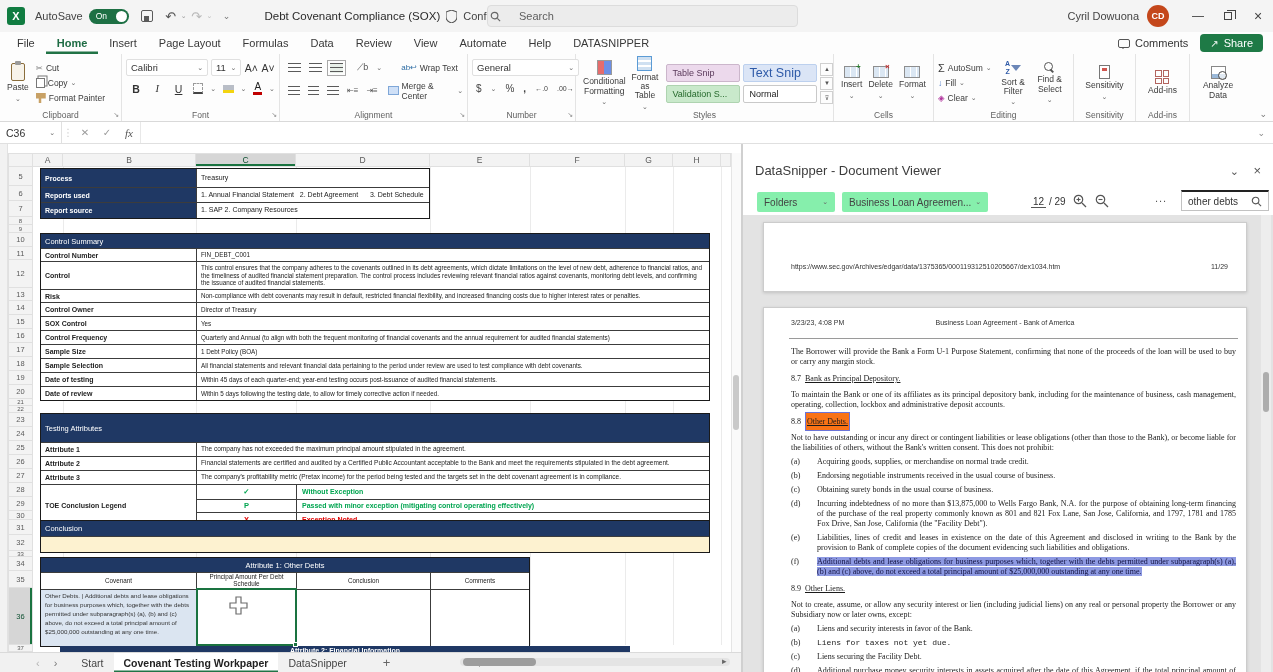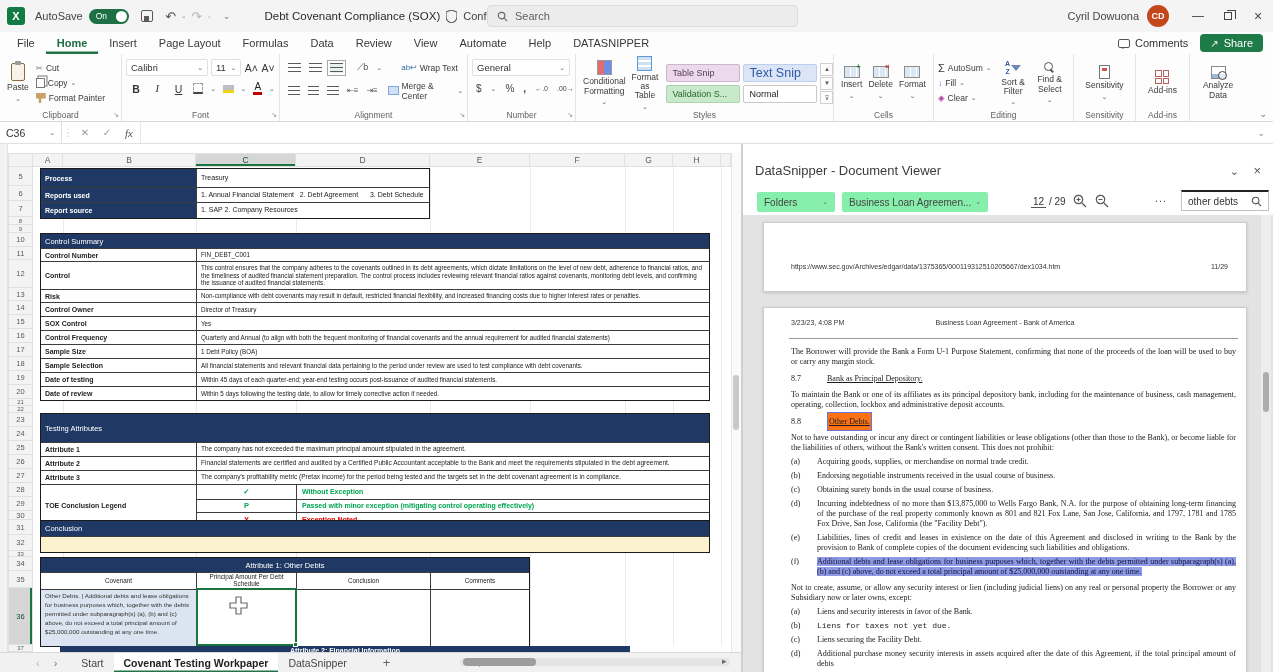--- a/index.html
+++ b/index.html
@@ -16,21 +16,21 @@
   .autosave-pill { background:#1d7044; border-radius:8px; height:15px; width:40px; display:flex;
                    align-items:center; padding:0 2px 0 7px; color:#fff; font-size:8.5px; gap:3px; }
   .autosave-knob { width:11px; height:11px; background:#fff; border-radius:50%; margin-left:auto; }
   .tb-ic { color:#555; font-size:13px; width:20px; text-align:center; }
   .tb-ic.dis { color:#b9b9b9; }
   .save-icon { width:12px; height:12px; border:1.4px solid #5a5a5a; border-radius:2px; position:relative; }
   .save-icon::after { content:''; position:absolute; left:2px; bottom:0; width:5px; height:5px; background:#5a5a5a; }
   #title-center { font-size:11.5px; color:#2b2b2b; gap:6px; }
   .search-pill { left:487px; top:5px; width:311px; height:22px; background:#ececec;
                  border:1px solid #dcdcdc; border-radius:4px; display:flex; align-items:center;
-                 gap:7px; padding-left:9px; font-size:11px; color:#5f5f5f; }
+                 gap:18px; padding-left:2px; font-size:11px; color:#5f5f5f; }
   .avatar { width:22px; height:22px; border-radius:50%; background:#c4471b; color:#fff; font-size:9px;
             font-weight:bold; display:flex; align-items:center; justify-content:center; }
   .winbtn { width:30px; height:32px; display:flex; align-items:center; justify-content:center;
             color:#444; font-size:12px; }
   .restore-glyph { width:8px; height:8px; border:1px solid #444; position:relative; }
   .restore-glyph::before { content:''; position:absolute; left:2px; top:-3px; width:8px; height:8px;
             border:1px solid #444; border-left:none; border-bottom:none; }
 
   
   #tabsrow { left:0; top:32px; width:1273px; height:22px; background:#fdfdfd; }
@@ -130,21 +130,21 @@
   .pgbox .cur { border-bottom:1px solid #555; padding:0 2px; }
   .searchbox { background:#fff; border:1px solid #c2c2c2; border-top:2px solid #222; height:21px;
                display:flex; align-items:center; justify-content:space-between; padding:0 6px; font-size:10px; color:#333; }
   #docarea { left:743px; top:215px; width:530px; height:457px; background:#e3e3e3; overflow:hidden; }
   .docpage { position:absolute; left:20px; width:484px; background:#fff; border:1px solid #cccccc; box-shadow:0 1px 3px rgba(0,0,0,.15); }
   .doc-meta { font-size:7px; color:#333; font-family:"Liberation Sans", sans-serif; }
   .docbody { position:absolute; left:27px; right:10px; font-family:"Liberation Serif", serif;
              font-size:8px; color:#1b1b1b; line-height:10px; text-align:justify; }
   .doc-p { margin-top:6px; }
   .doc-h { margin-top:7px; }
-  .doc-h .num { margin-right:26px; }
+  .doc-h .num { margin-right:4px; }
   .doc-h .ttl { text-decoration:underline; }
   .doc-li { margin-top:4px; padding-left:26px; position:relative; }
   .doc-li .mk { position:absolute; left:0; top:0; }
   .hl-yellow { background:#f97316; border:1px solid #6a74d8; text-decoration:underline; padding:4px 1px; }
   .hl-blue { background:#8d99e2; color:#10103f; }
   .pscroll { left:1261px; top:215px; width:10px; height:457px; background:#ededed; }
   .pthumb { left:1263px; top:372px; width:6px; height:40px; background:#adadad; border-radius:3px; }
 
   svg { display:block; }
 </style>
@@ -297,21 +297,21 @@
           <span style="width:12px;height:9px;background:#cfe0f7;border:1px solid #7fa7d8"></span>
           <span>Merge &amp; Center</span>
             <span class="chv">⌄</span>
         </div>
       </div>
       <div class="rlbl">Alignment</div>
       <div class="launcher">↘</div>
     </div>
 
     <div class="rgroup" style="width:108px">
-      <div class="selbox" style="width:98px;margin-top:2px">
+      <div class="selbox" style="width:107px;margin-top:2px">
           <span>General</span>
           <span class="chv">⌄</span>
         </div>
       <div class="flex" style="gap:9px;margin-top:7px;padding-left:4px;font-size:10px;color:#444">
         <span>$</span>
           <span class="chv">⌄</span>
         <span>%</span>
         <span style="font-weight:bold">,</span>
         <span style="font-size:7px">←.0</span>
         <span style="font-size:7px">.00→</span>
@@ -531,20 +531,21 @@
           <div class="doc-h"><div class="num" style="display: inline;">8.7</div><div class="ttl" style="display: inline;">Bank as Principal Depository.</div></div>
           <div class="doc-p">To maintain the Bank or one of its affiliates as its principal depository bank, including for the maintenance of business, cash management, operating, collection, lockbox and administrative deposit accounts.</div>
           <div class="doc-h"><div class="num" style="display: inline;">8.8</div><div class="ttl hl-yellow" style="display: inline;">Other Debts.</div></div>
           <div class="doc-p">Not to have outstanding or incur any direct or contingent liabilities or lease obligations (other than those to the Bank), or become liable for the liabilities of others, without the Bank's written consent. This does not prohibit:</div>
           <div class="doc-li"><div class="mk">(a)</div><div style="display: inline;">Acquiring goods, supplies, or merchandise on normal trade credit.</div></div>
           <div class="doc-li"><div class="mk">(b)</div><div style="display: inline;">Endorsing negotiable instruments received in the usual course of business.</div></div>
           <div class="doc-li"><div class="mk">(c)</div><div style="display: inline;">Obtaining surety bonds in the usual course of business.</div></div>
           <div class="doc-li"><div class="mk">(d)</div><div style="display: inline;">Incurring indebtedness of no more than $13,875,000 to Wells Fargo Bank, N.A. for the purpose of obtaining long-term financing of the purchase of the real property commonly known as 801 and 821 Fox Lane, San Jose, California, and 1797, 1781 and 1785 Fox Drive, San Jose, California (the "Facility Debt").</div></div>
           <div class="doc-li"><div class="mk">(e)</div><div style="display: inline;">Liabilities, lines of credit and leases in existence on the date of this Agreement and disclosed in writing to the Bank by the provision to Bank of complete copies of the document evidencing such liabilities and obligations.</div></div>
           <div class="doc-li"><div class="mk">(f)</div><div class="hl-blue" style="display: inline;">Additional debts and lease obligations for business purposes which, together with the debts permitted under subparagraph(s) (a), (b) and (c) above, do not exceed a total principal amount of $25,000,000 outstanding at any one time.</div></div>
+          <div class="doc-h"><div class="num" style="display: inline;">8.9</div><div class="ttl" style="display: inline;">Other Liens.</div></div>
           <div class="doc-p">Not to create, assume, or allow any security interest or lien (including judicial liens) on any real or personal property the Borrower or any Subsidiary now or later owns, except:</div>
           <div class="doc-li"><div class="mk">(a)</div><div style="display: inline;">Liens and security interests in favor of the Bank.</div></div>
           <div class="doc-li"><div class="mk">(b)</div><div style="display: inline; font-family: Liberation Mono, monospace;">Liens for taxes not yet due.</div></div>
           <div class="doc-li"><div class="mk">(c)</div><div style="display: inline;">Liens securing the Facility Debt.</div></div>
           <div class="doc-li"><div class="mk">(d)</div><div style="display: inline;">Additional purchase money security interests in assets acquired after the date of this Agreement, if the total principal amount of debts</div></div>
         </div>
     </div>
   </div>
   <div class="pscroll abs"></div>
   <div class="pthumb abs"></div>

